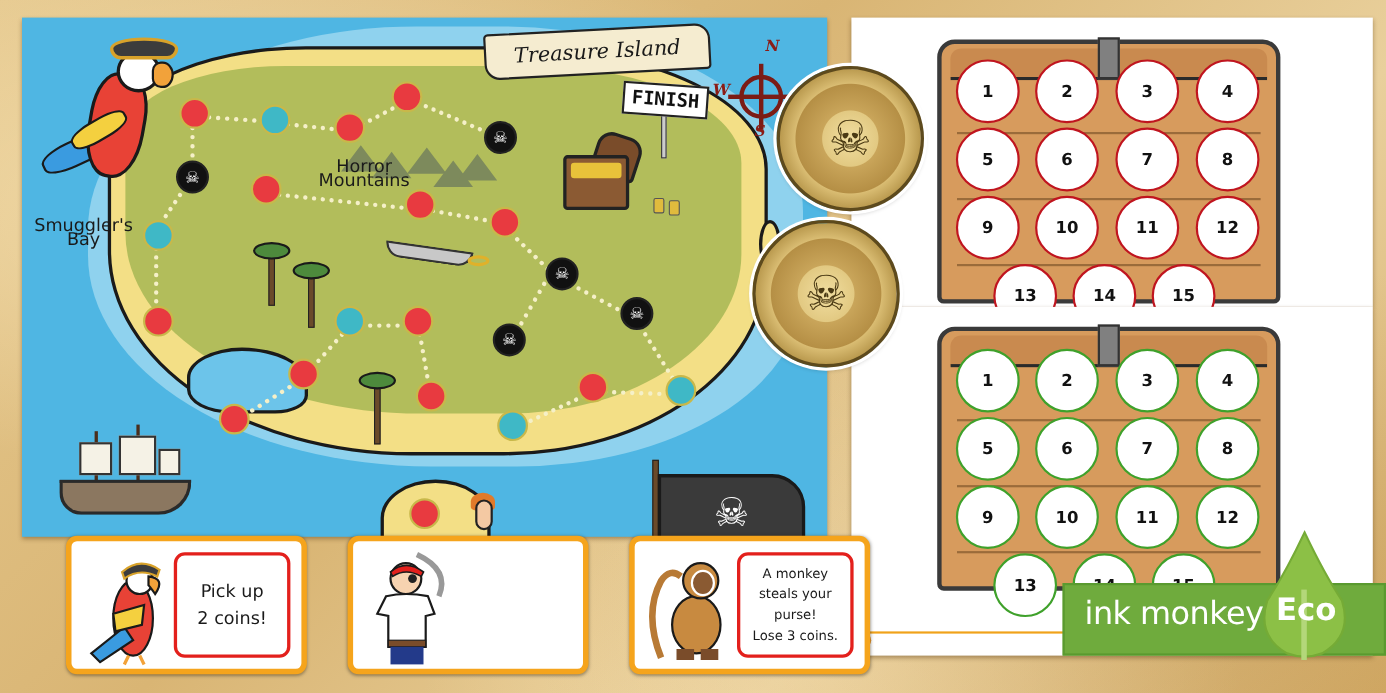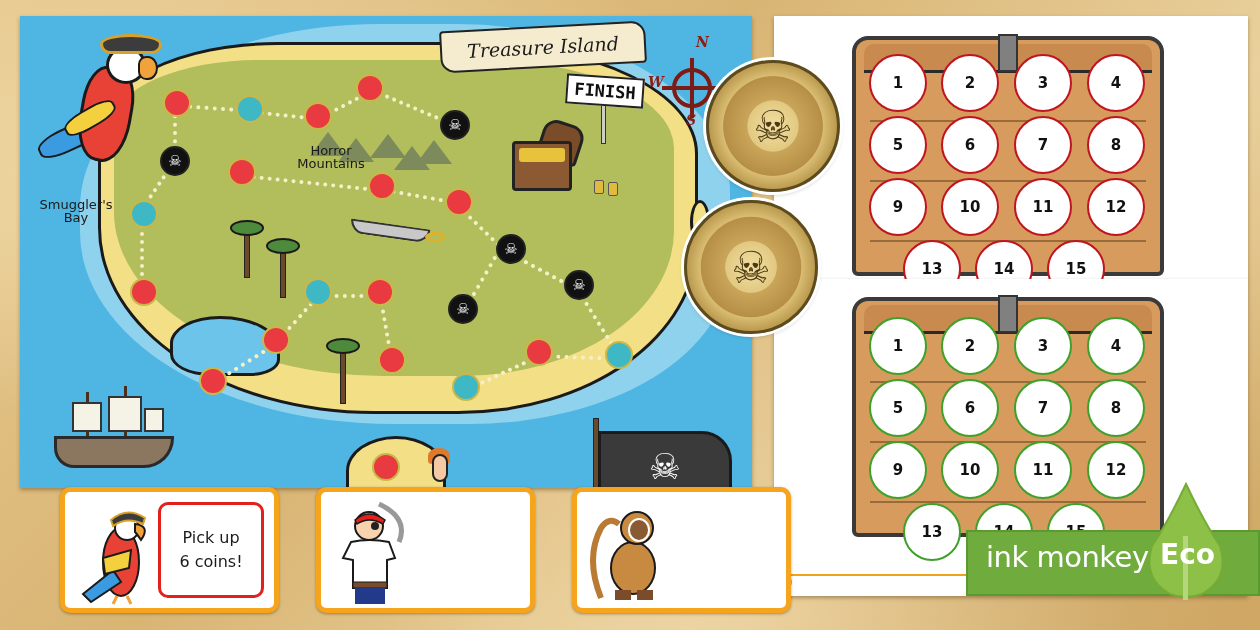--- a/index.html
+++ b/index.html
@@ -30,21 +30,21 @@
     position: absolute; width: 28px; height: 28px; border-radius: 50%;
     transform: translate(-50%,-50%);
   }
   .space.red { background: #e83a40; border: 2px solid #c8b84a; }
   .space.blue { background: #3fb8c6; border: 2px solid #c8b84a; }
   .space.skull {
     background: #111; border: 2px solid #222; width: 30px; height: 30px;
     color: #fff; font-size: 15px; line-height: 26px; text-align: center;
   }
   .map-label {
-    position: absolute; font-size: 13px; color: #1a1a1a; text-align: center; line-height: 13px;
+    position: absolute; font-size: 16px; color: #1a1a1a; text-align: center; line-height: 13px;
     font-family: "DejaVu Sans", sans-serif;
   }
   .title-scroll {
     position: absolute; left: 420px; top: 10px; width: 206px; height: 42px;
     background: #f5ecd0; border: 2px solid #222; border-radius: 4px 14px 4px 14px;
     transform: rotate(-3deg);
     font-family: "DejaVu Serif", serif; font-style: italic; font-size: 19px;
     text-align: center; line-height: 38px; color: #1a1a1a;
   }
   .finish-sign {
@@ -348,21 +348,21 @@
   <svg class="card-illus" viewBox="0 0 84 108">
     <ellipse cx="48" cy="64" rx="18" ry="34" fill="#e84236" stroke="#1a1a1a" stroke-width="2"></ellipse>
     <path d="M10 96 L40 72 L48 84 L18 104 Z" fill="#3a9be0" stroke="#1a1a1a" stroke-width="2"></path>
     <path d="M30 60 L58 52 L56 70 L32 76 Z" fill="#f4d03f" stroke="#1a1a1a" stroke-width="2"></path>
     <circle cx="54" cy="30" r="12" fill="#fff" stroke="#1a1a1a" stroke-width="2"></circle>
     <path d="M62 26 Q78 28 68 42 Q64 36 62 34 Z" fill="#f2a23a" stroke="#1a1a1a" stroke-width="2"></path>
     <path d="M38 22 Q54 8 72 20 L70 26 Q54 18 40 28 Z" fill="#3c3c3c" stroke="#d8a22a" stroke-width="2"></path>
     <path d="M44 98 L40 106 M54 98 L58 106" stroke="#f2a23a" stroke-width="3"></path>
   </svg>
   <div class="card-text-box big" style="white-space:pre-line;">Pick up
-6 coins!</div>
+2 coins!</div>
 </div>
 
 <div class="card" style="left:316px;">
   <svg class="card-illus" viewBox="0 0 84 108">
     <path d="M50 6 Q80 20 70 44" fill="none" stroke="#999" stroke-width="5"></path>
     <circle cx="40" cy="28" r="14" fill="#f7d3b0" stroke="#1a1a1a" stroke-width="2"></circle>
     <path d="M26 22 Q40 10 56 22 L54 26 Q40 18 28 26 Z" fill="#e3201c" stroke="#1a1a1a" stroke-width="1.5"></path>
     <circle cx="46" cy="28" r="4" fill="#222"></circle>
     <path d="M22 44 Q40 40 60 44 L66 60 L58 62 L58 90 L24 90 L24 62 L14 60 Z" fill="#fff" stroke="#1a1a1a" stroke-width="2"></path>
     <rect x="24" y="84" width="34" height="6" fill="#7a4c2a" stroke="#1a1a1a" stroke-width="1"></rect>
@@ -372,20 +372,24 @@
 
 <div class="card" style="left:572px;">
   <svg class="card-illus" viewBox="0 0 84 108">
     <path d="M16 100 Q0 60 16 30 Q24 18 34 26" fill="none" stroke="#b87a35" stroke-width="6"></path>
     <ellipse cx="48" cy="70" rx="22" ry="26" fill="#c88a40" stroke="#1a1a1a" stroke-width="2"></ellipse>
     <circle cx="52" cy="30" r="16" fill="#c88a40" stroke="#1a1a1a" stroke-width="2"></circle>
     <ellipse cx="54" cy="32" rx="10" ry="11" fill="#8a5a32" stroke="#fff" stroke-width="2"></ellipse>
     <rect x="30" y="92" width="16" height="10" fill="#7a4c2a"></rect>
     <rect x="52" y="92" width="16" height="10" fill="#7a4c2a"></rect>
   </svg>
+  <div class="card-text-box small" style="white-space:pre-line;">A monkey
+steals your
+purse!
+Lose 3 coins.</div>
 </div>
 
 <div class="eco-banner">
   <span class="eco-banner-text">ink monkey</span>
 </div>
 <svg class="eco-drop" viewBox="0 0 76 118">
   <path d="M38 2 Q56 40 72 64 Q82 96 54 112 Q38 118 22 112 Q-6 96 4 64 Q20 40 38 2 Z" fill="#8cc046" stroke="#75ab36" stroke-width="2"></path>
   <rect x="35" y="54" width="5" height="64" fill="#b3d77a"></rect>
 </svg>
 <span class="eco-drop-text">Eco</span>

